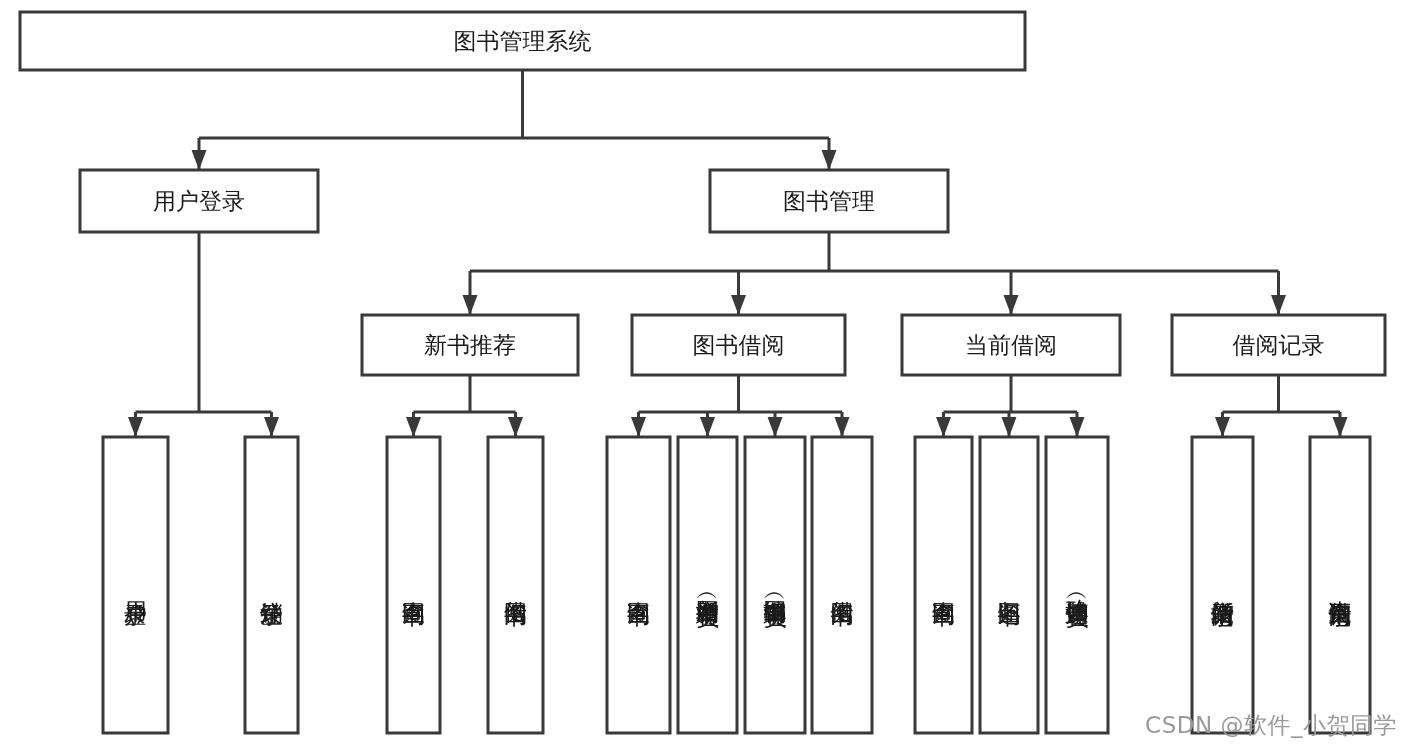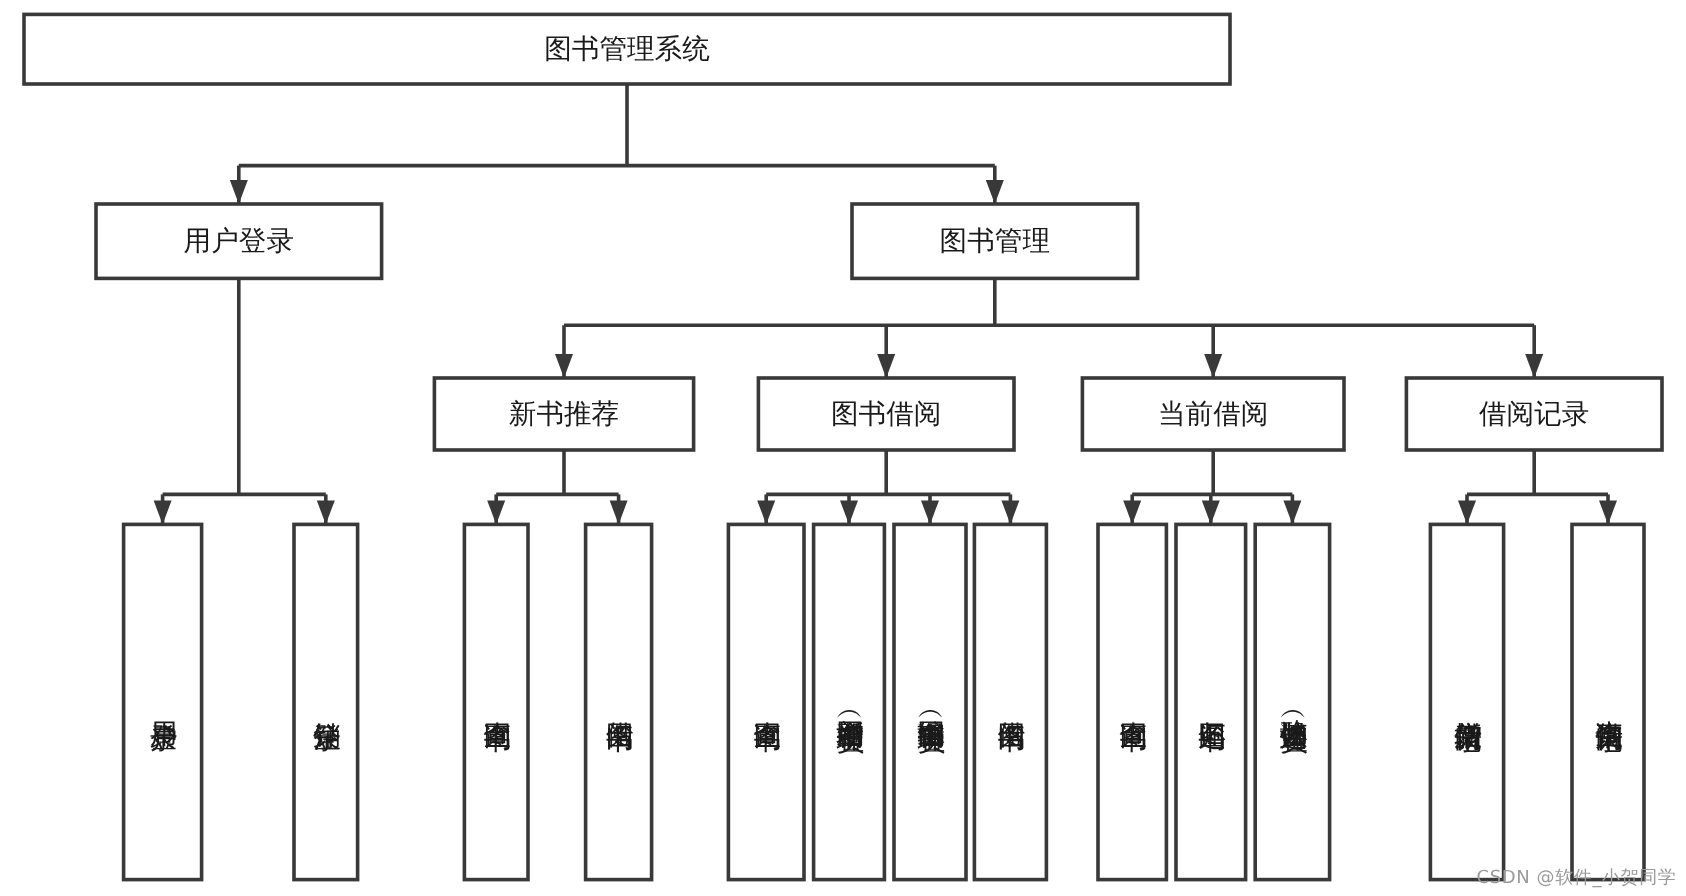--- a/index.html
+++ b/index.html
@@ -65,21 +65,21 @@
     color: #1a1a1a;
     line-height: 1.18;
     letter-spacing: 1px;
     white-space: nowrap;
   }
   .watermark {
     position: absolute;
     right: 8px;
     bottom: 6px;
     font-family: "DejaVu Sans", "Liberation Sans", sans-serif;
-    font-size: 15px;
+    font-size: 23px;
     color: #9a9a9a;
     white-space: nowrap;
     letter-spacing: 0.5px;
   }
 </style>
 </head>
 <body>
 
 <div id="diagram-root">
 

